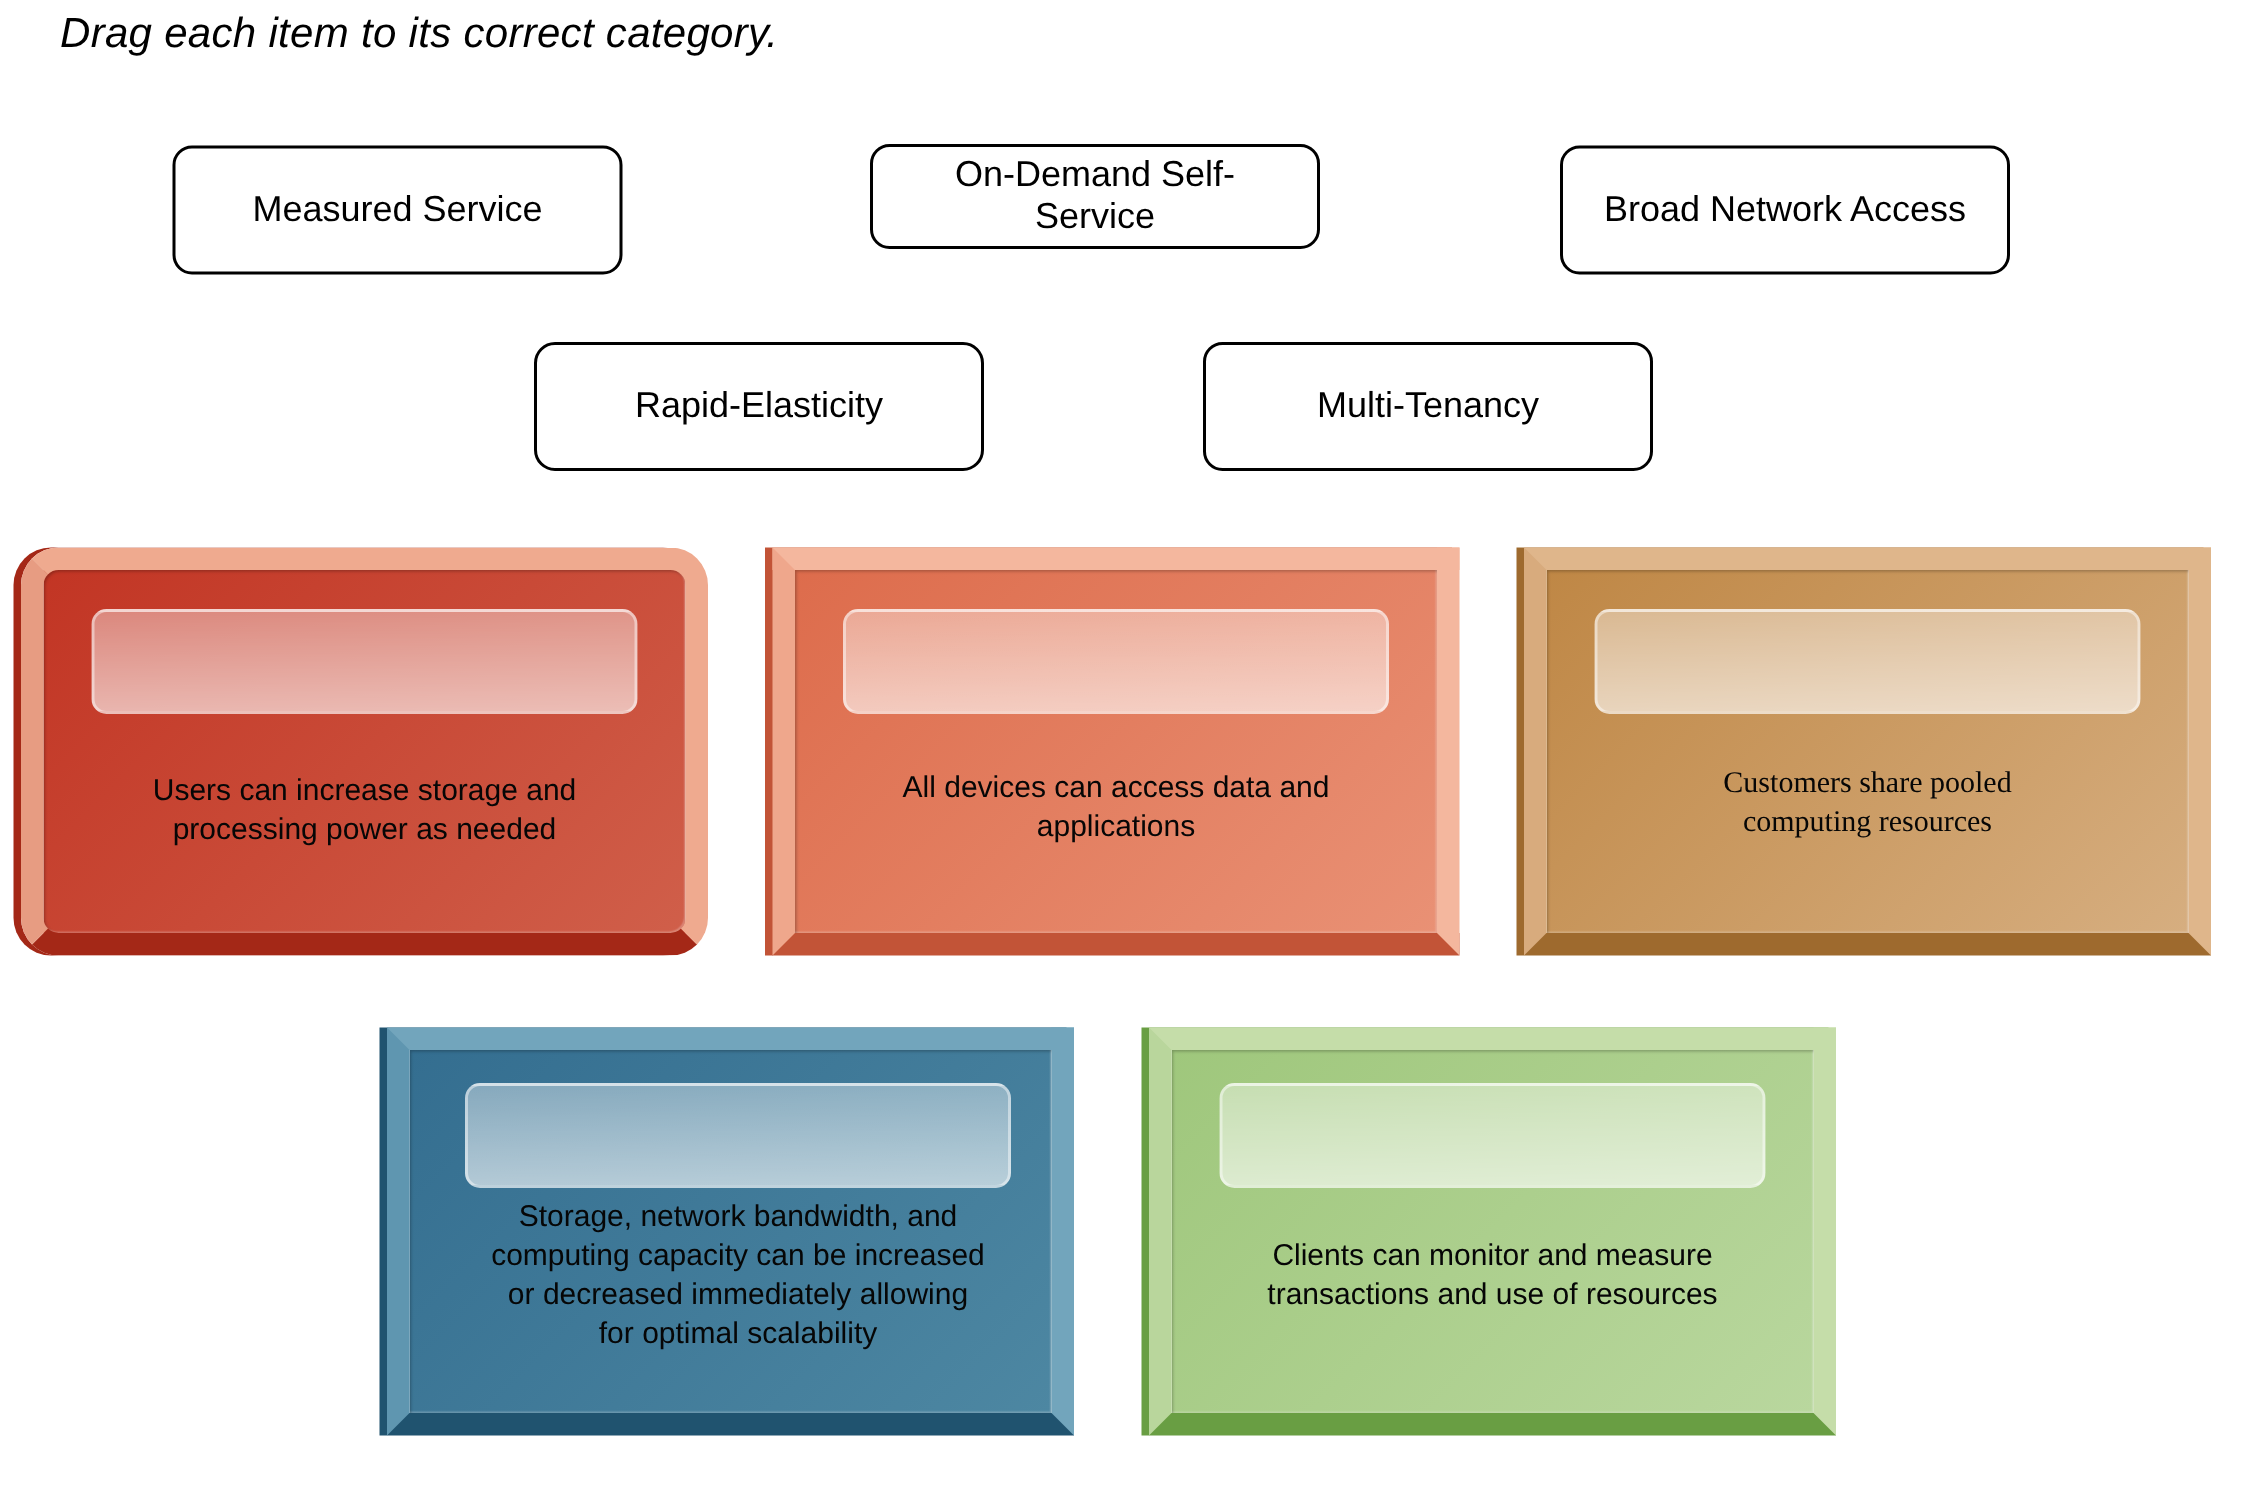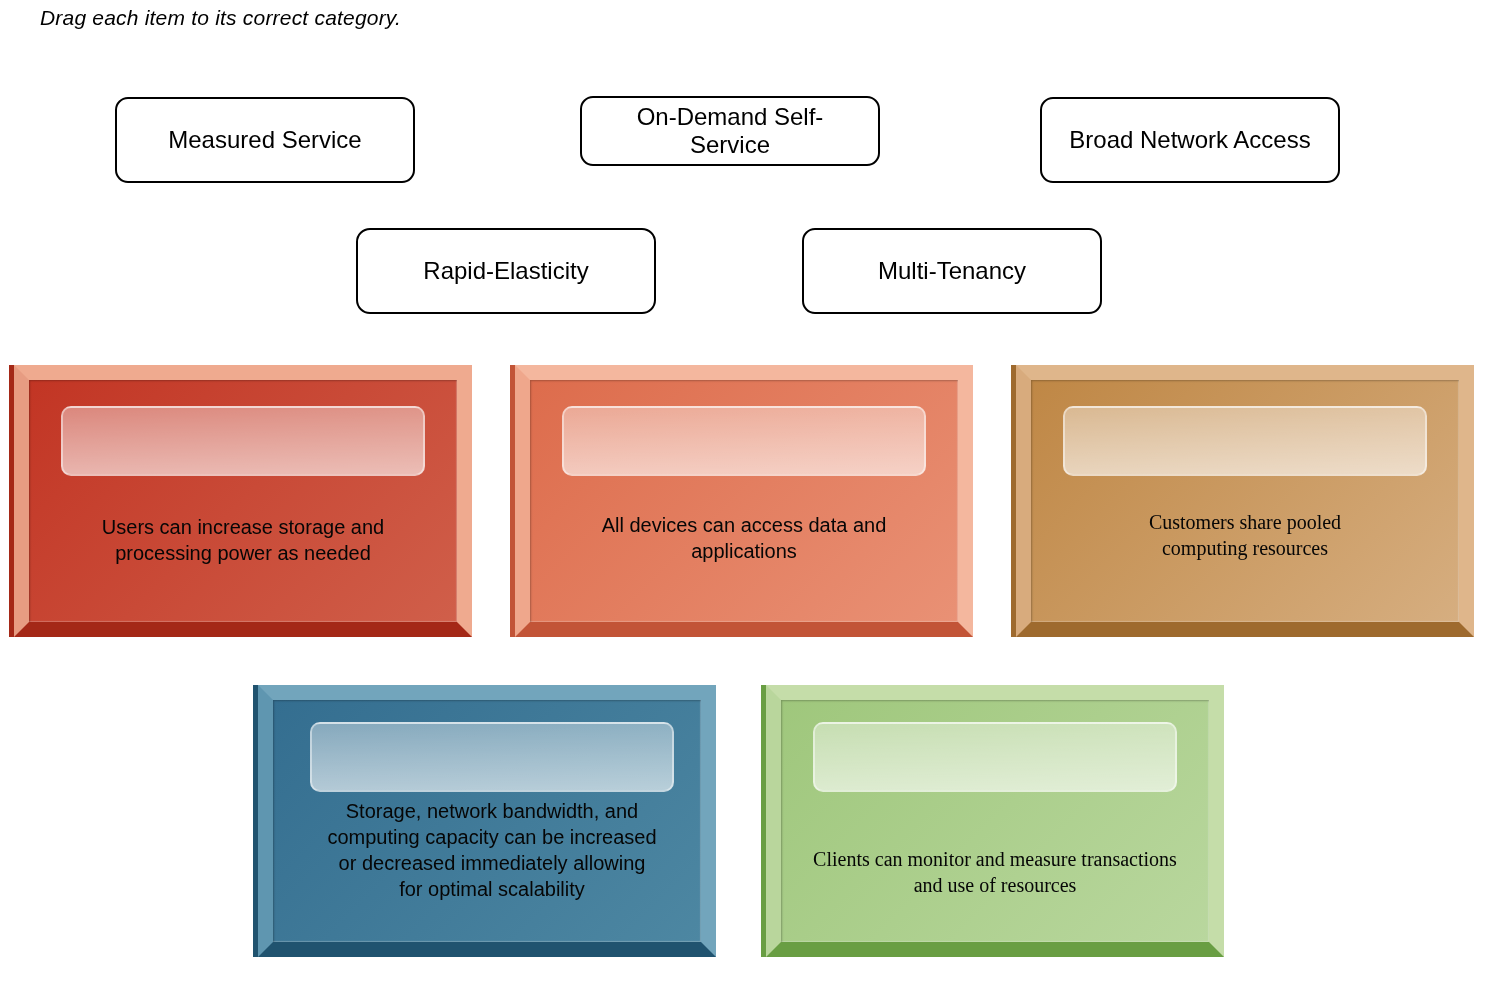--- a/index.html
+++ b/index.html
@@ -14,21 +14,21 @@
     height: 994px;
     background: #ffffff;
     overflow: hidden;
   }
 
   
   .instruction {
     position: absolute;
     left: 40px;
     top: 6px;
-    font-size: 21px;
+    font-size: 28px;
     font-style: italic;
     color: #000000;
     letter-spacing: 0.2px;
   }
 
   
   .drag-btn {
     position: absolute;
     width: 300px;
     height: 86px;
@@ -61,21 +61,21 @@
     border-style: solid;
     border-width: 15px;
     border-top-color: var(--light);
     border-right-color: var(--light);
     border-bottom-color: var(--dark);
     border-left-color: var(--lightL);
     background: linear-gradient(135deg, var(--base1) 0%, var(--base2) 100%);
     
     box-shadow: -5px 0 0 var(--dark), inset 1px 1px 2px rgba(0,0,0,0.25), inset -1px -1px 1px rgba(255,255,255,0.25);
   }
-  .p-1 { left: 14px;   top: 365px; }
+  .p-1 { left: 14px;   top: 365px; border-radius: 25px; }
   .p-2 { left: 515px;  top: 365px; }
   .p-3 { left: 1016px; top: 365px; }
   .p-4 { left: 258px;  top: 685px; padding-left: 10px; }
   .p-5 { left: 766px;  top: 685px; }
 
   .drop-zone {
     margin: 26px auto 0 auto;
     width: 364px;
     height: 70px;
     box-sizing: border-box;
@@ -89,21 +89,21 @@
     margin: 38px auto 0 auto;
     text-align: center;
     font-size: 20px;
     line-height: 1.3;
     color: #060606;
   }
   .p-1 .panel-desc { max-width: 350px; margin-top: 38px; }
   .p-2 .panel-desc { max-width: 350px; margin-top: 36px; }
   .p-3 .panel-desc { max-width: 280px; margin-top: 33px; font-family: Liberation Serif, serif; }
   .p-4 .panel-desc { max-width: 330px; margin-top: 6px;  }
-  .p-5 .panel-desc { max-width: 375px; margin-top: 54px; font-family: Liberation Serif, serif; }
+  .p-5 .panel-desc { max-width: 375px; margin-top: 32px; }
 </style>
 </head>
 <body>
 
 <div class="canvas">
 
   <div class="instruction">Drag each item to its correct category.</div>
 
   <div class="drag-btn btn-1">
     <span class="btn-label">Measured Service</span>

